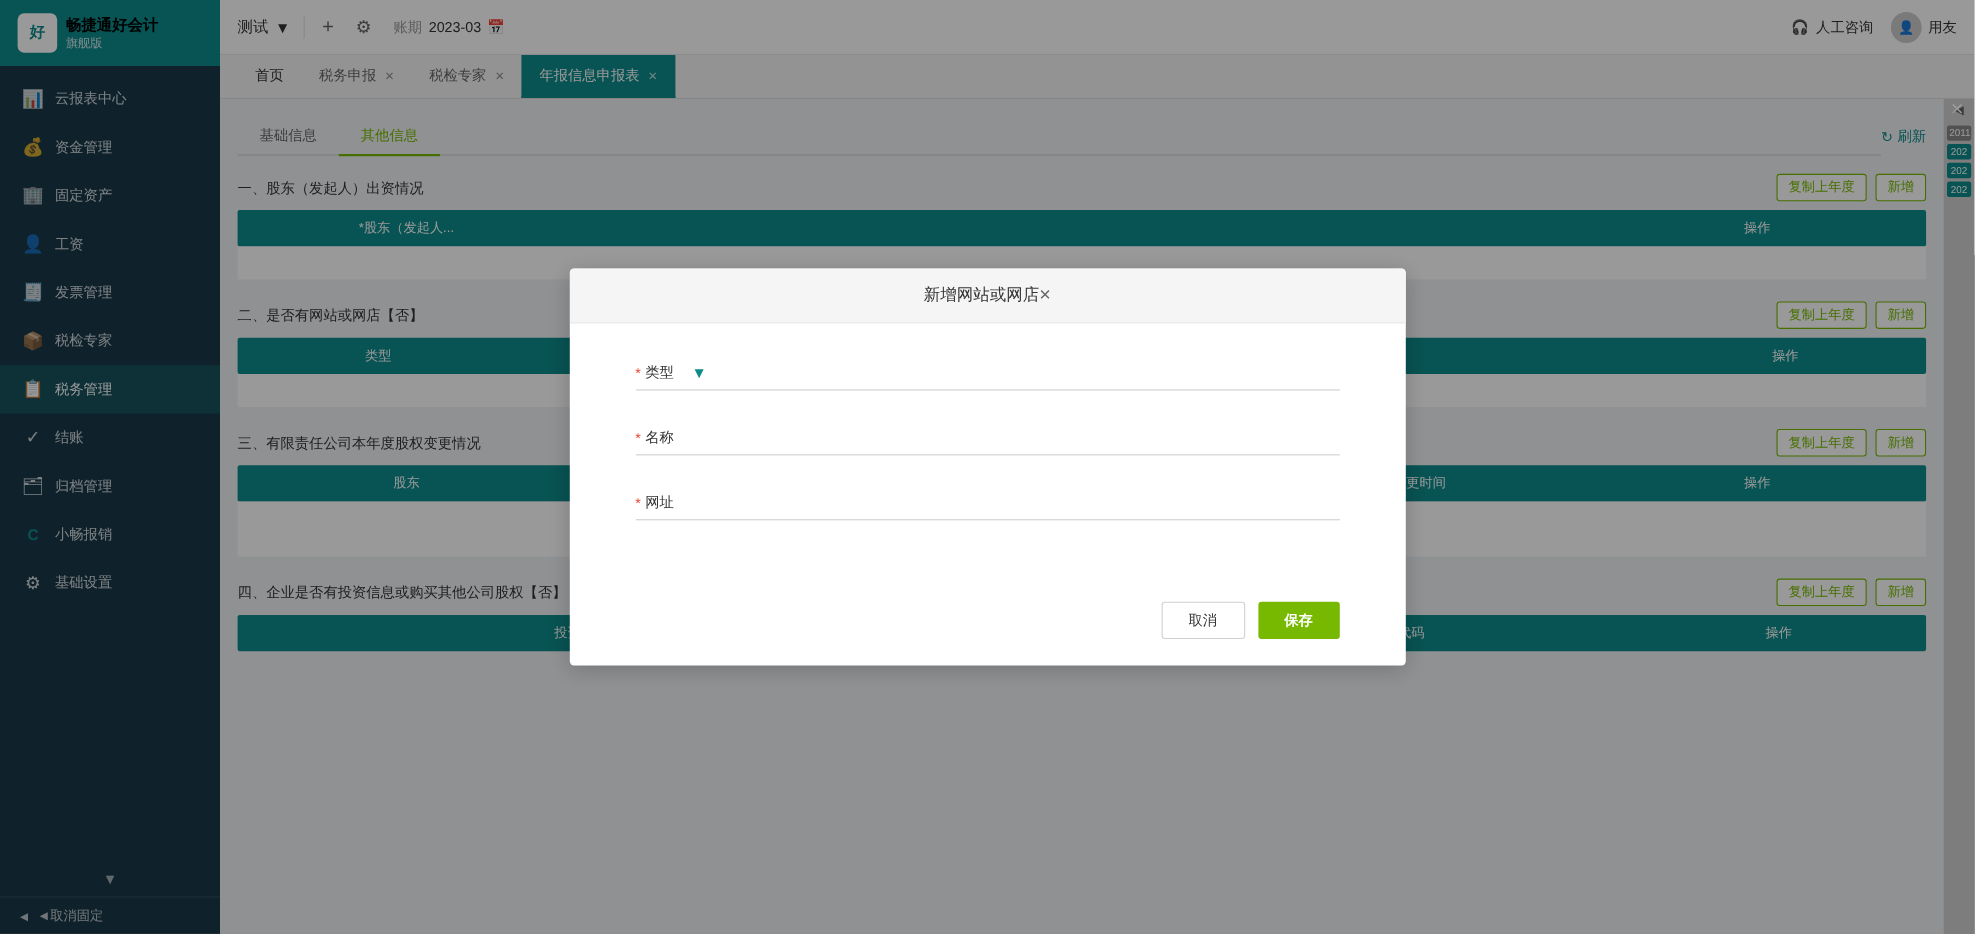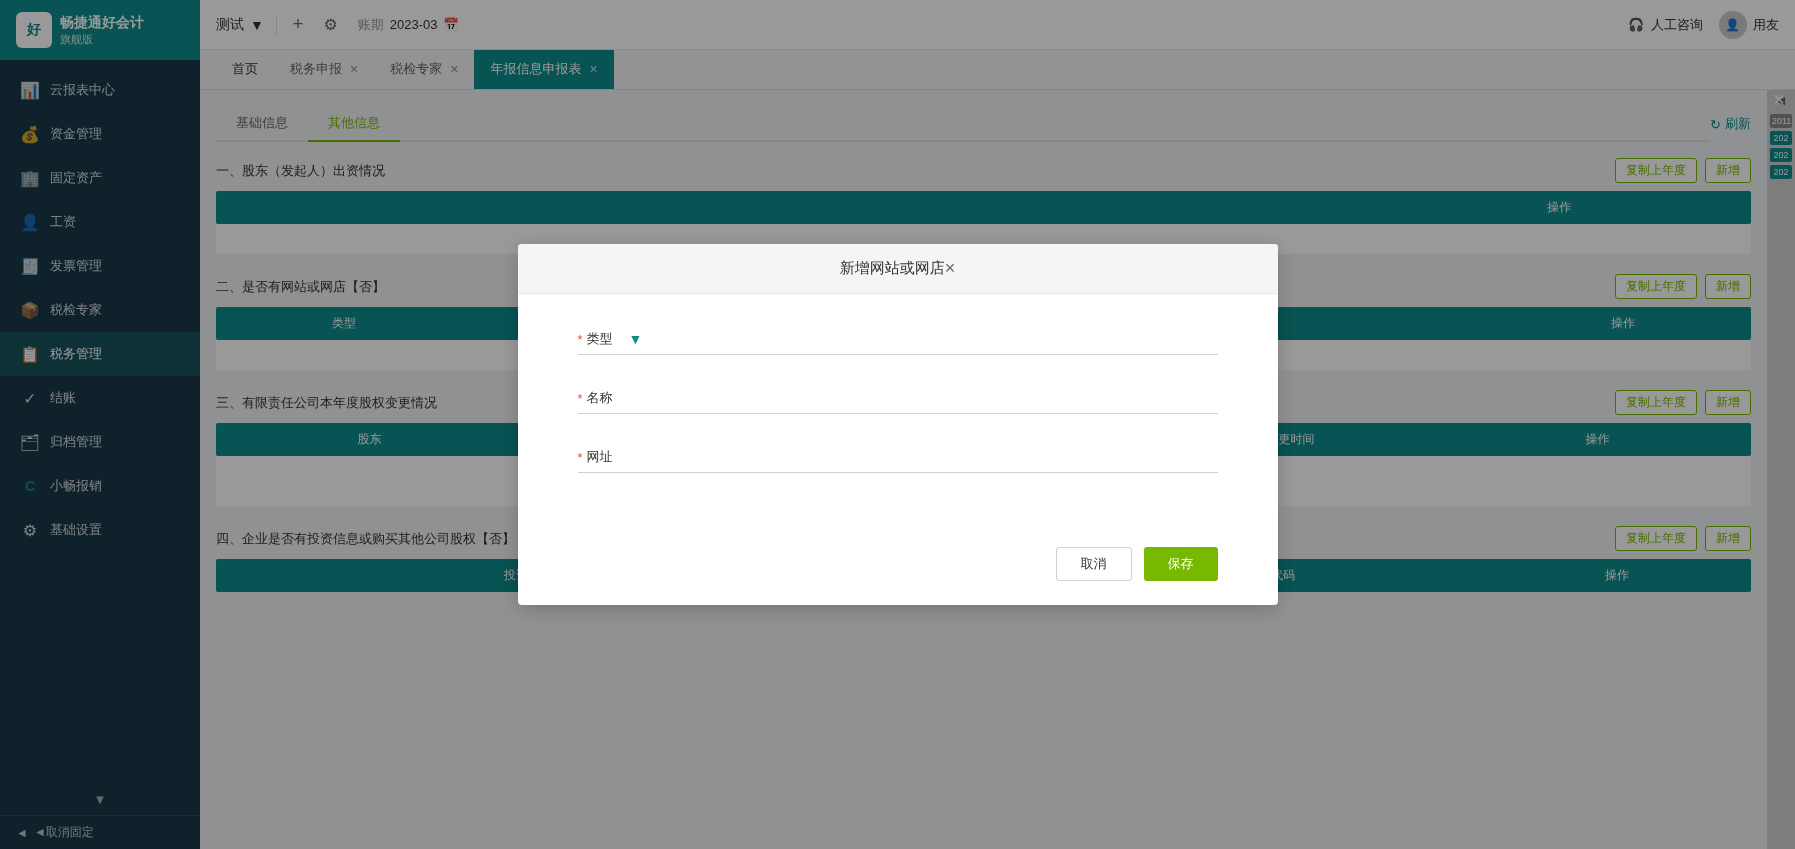--- a/index.html
+++ b/index.html
@@ -5,21 +5,21 @@
     * { box-sizing: border-box; margin: 0; padding: 0; }
     body { font-family: "Microsoft YaHei", "PingFang SC", Arial, sans-serif; font-size: 13px; background: #f0f2f5; overflow: hidden; }
 
     
     .app-layout { display: flex; height: 849px; width: 1795px; }
 
     
     .sidebar { width: 200px; background: #1a3a4a; display: flex; flex-direction: column; color: #fff; flex-shrink: 0; }
     .sidebar-logo { background: #0e8a8a; padding: 12px 16px; display: flex; align-items: center; gap: 8px; }
     .logo-icon { width: 36px; height: 36px; background: #fff; border-radius: 6px; display: flex; align-items: center; justify-content: center; color: #0e8a8a; font-weight: bold; font-size: 14px; }
-    .logo-text { color: #ffffff; font-size: 14px; font-weight: bold; line-height: 1.3; }
+    .logo-text { color: #000000; font-size: 14px; font-weight: bold; line-height: 1.3; }
     .logo-sub { font-size: 11px; opacity: 0.8; }
     .sidebar-nav { flex: 1; overflow-y: auto; padding-top: 8px; }
     .sidebar-nav::-webkit-scrollbar { width: 4px; }
     .sidebar-nav::-webkit-scrollbar-thumb { background: rgba(255,255,255,0.2); border-radius: 2px; }
     .sidebar-item { display: flex; align-items: center; gap: 10px; padding: 12px 20px; cursor: pointer; color: rgba(255,255,255,0.8); transition: background 0.2s; }
     .sidebar-item.active { background: rgba(14, 138, 138, 0.3); color: #fff; }
     .sidebar-item-icon { width: 20px; height: 20px; display: flex; align-items: center; justify-content: center; font-size: 16px; }
     .sidebar-item-label { font-size: 13px; }
     .sidebar-scroll-btn { display: flex; align-items: center; justify-content: center; padding: 8px; color: rgba(255,255,255,0.6); cursor: pointer; }
     .sidebar-footer { padding: 8px 16px; border-top: 1px solid rgba(255,255,255,0.1); color: rgba(255,255,255,0.7); font-size: 12px; cursor: pointer; display: flex; align-items: center; gap: 6px; }
@@ -82,21 +82,21 @@
     .dialog-body { padding: 30px 60px; }
     .form-field { margin-bottom: 28px; }
     .form-label { color: #e74c3c; font-size: 13px; margin-right: 4px; }
     .form-label-text { color: #333; font-size: 13px; }
     .form-control { display: flex; align-items: center; border-bottom: 1px solid #d0d0d0; padding: 6px 0; }
     .form-input { flex: 1; border: none; outline: none; font-size: 13px; color: #333; background: transparent; }
     .form-input::placeholder { color: #bbb; }
     .form-dropdown-arrow { color: #0e8a8a; font-size: 14px; cursor: pointer; }
     .dialog-footer { display: flex; justify-content: flex-end; gap: 12px; padding: 16px 60px 24px; }
     .btn-cancel { padding: 7px 24px; border: 1px solid #d0d0d0; background: #fff; color: #333; border-radius: 3px; cursor: pointer; font-size: 13px; }
-    .btn-save { padding: 7px 24px; border: none; background: #76b900; color: #fff; border-radius: 3px; cursor: pointer; font-size: 13px; font-weight: 400; }
+    .btn-save { padding: 7px 24px; border: none; background: #76b900; color: #fff; border-radius: 3px; cursor: pointer; font-size: 13px; font-weight: 700; }
   </style>
 </head>
 <body>
 
 <div class="app-layout">
 
   <div class="sidebar">
     <div class="sidebar-logo">
       <div class="logo-icon">
         <span>好</span>
@@ -224,20 +224,21 @@
 
         <div class="section-block">
           <div class="section-header">
             <span class="section-title">一、股东（发起人）出资情况</span>
             <div class="section-actions">
               <button class="btn-outline-green">复制上年度</button>
               <button class="btn-outline-green">新增</button>
             </div>
           </div>
           <div class="table-header-row">
+            <div class="table-header-cell">*股东（发起人...</div>
             <div class="table-header-cell"></div>
             <div class="table-header-cell"></div>
             <div class="table-header-cell"></div>
             <div class="table-header-cell">操作</div>
           </div>
           <div style="height:30px;background:#fff;"></div>
         </div>
 
         <div class="section-block">
           <div class="section-header">

